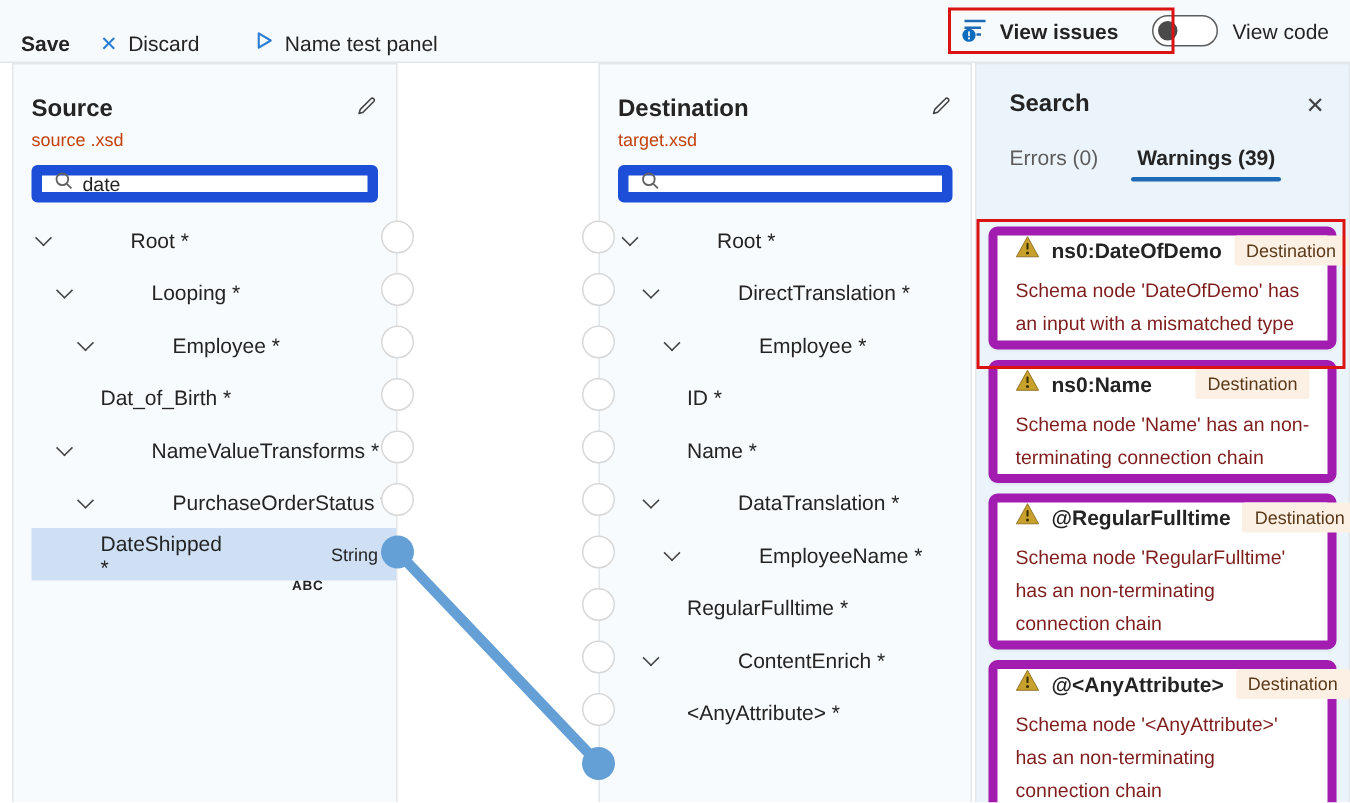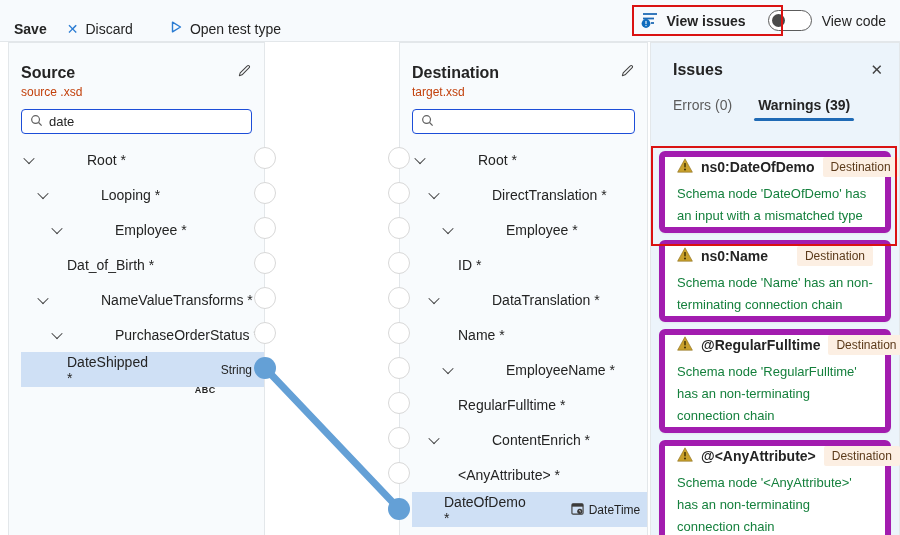--- a/index.html
+++ b/index.html
@@ -21,21 +21,21 @@
   .panel { position:absolute; top:42px; bottom:0; background:#f8fbfd; border:1px solid #e3e7ea; border-bottom:none; }
   .panel-src { left:8px; width:257px; }
   .panel-dst { left:399px; width:249px; }
   .panel-issues { left:650px; width:250px; background:#ecf4fb; border-left:1px solid #e3e7ea; }
 
   .panel-title-row { display:flex; align-items:center; margin:20px 12px 0 12px; }
   .panel-title { font-size:16px; font-weight:bold; color:#242424; }
   .panel-sub { font-size:12px; color:#c2410c; margin:3px 12px 0 12px; }
   .edit-ic { margin-left:auto; cursor:pointer; }
 
-  .searchbox { display:flex; align-items:center; gap:6px; margin:10px 12px 0 12px; height:25px; background:#fff; border:1px solid #1d4ed8; border-radius:4px; padding:0 8px; }
+  .searchbox { display:flex; align-items:center; gap:6px; margin:10px 12px 0 12px; height:25px; background:#fff; border:7px solid #1d4ed8; border-radius:4px; padding:0 8px; }
   .searchbox input { border:none; outline:none; flex:1; font-size:13px; color:#242424; font-family:"Liberation Sans", sans-serif; background:transparent; }
   .searchbox input::placeholder { color:#616161; }
 
   .tree { position:absolute; left:0; right:0; top:99px; }
   .trow { height:35px; display:flex; align-items:center; margin-left:12px; font-size:14px; color:#242424; cursor:pointer;gap:45px; }
   .trow.sel { background:#cfe0f5; }
   .chev { width:8px; height:8px; border-right:1.6px solid #424242; border-bottom:1.6px solid #424242; transform:rotate(45deg) translate(-1px,-1px); margin-right:9px; flex:0 0 auto; }
   .ind0 { padding-left:4px; } .ind1 { padding-left:18px; } .ind2 { padding-left:32px; } .ind3 { padding-left:46px; }
   .type-badge { margin-left:auto; display:flex; align-items:center; gap:5px; padding-right:12px; color:#242424; }
   .abc { font-size:9px; font-weight:bold; letter-spacing:.5px;margin-top:40px; }
@@ -52,21 +52,21 @@
   .tabs { display:flex; gap:26px; margin:18px 0 0 22px; }
   .tab { font-size:14px; padding-bottom:8px; position:relative; cursor:pointer; }
   .tab.inactive { color:#5c5c5c; }
   .tab.active { color:#242424; font-weight:bold; }
   .tab.active::after { content:""; position:absolute; left:-4px; right:-4px; bottom:0; height:3px; border-radius:2px; background:#1f6ab5; }
   .cards { position:absolute; left:8px; right:8px; top:108px; }
   .card { background:#fff; border:6px solid #a21caf; border-radius:6px; padding:0 12px; margin-bottom:7px; box-shadow:0 1px 2px rgba(0,0,0,.05); cursor:pointer; }
   .card-top { display:flex; align-items:center; gap:8px; }
   .card-title { font-size:14px; font-weight:bold; color:#242424; }
   .dest-badge { margin-left:auto; font-size:12px; color:#5b3a1a; background:#fcefe3; padding:3px 8px; border-radius:2px; }
-  .card-body { margin-top:6px; font-size:13px; line-height:22px; color:#15803d; }
+  .card-body { margin-top:6px; font-size:13px; line-height:22px; color:#7f1d1d; }
 
   
   .redbox { position:absolute; border:2px solid #da1212; pointer-events:none; }
   .redbox-toolbar { left:632px; top:5px; width:151px; height:31px; }
   .redbox-card { left:651px; top:146px; width:246px; height:100px; }
 </style>
 </head>
 <body>
 
 <div class="app">
@@ -78,21 +78,21 @@
     <div class="tb-btn">
       <span class="blue-x">✕</span>
       <span>Discard</span>
     </div>
     <div class="tb-btn" style="margin-left:16px;">
       <span>
         <svg width="14" height="14" viewBox="0 0 14 14">
             <path d="M3.5 2.2 L11.5 7 L3.5 11.8 Z" fill="none" stroke="#2b7cd3" stroke-width="1.4" stroke-linejoin="round"></path>
           </svg>
       </span>
-      <span>Open test type</span>
+      <span>Name test panel</span>
     </div>
     <div class="spacer"></div>
     <div class="view-issues">
       <span>
         <svg width="20" height="20" viewBox="0 0 20 20">
           <line x1="3" y1="5" x2="17" y2="5" stroke="#1f6ab5" stroke-width="1.8"></line>
           <line x1="3" y1="9.5" x2="14" y2="9.5" stroke="#1f6ab5" stroke-width="1.8"></line>
           <line x1="11" y1="14" x2="14" y2="14" stroke="#1f6ab5" stroke-width="1.8"></line>
           <circle cx="6" cy="14.5" r="4.4" fill="#0f6cbd"></circle>
           <rect x="5.45" y="11.9" width="1.1" height="3.2" fill="#fff"></rect>
@@ -187,55 +187,41 @@
           <span class="chev"></span>
           <span>DirectTranslation *</span>
         </div>
       <div class="trow ind2">
           <span class="chev"></span>
           <span>Employee *</span>
         </div>
       <div class="trow ind3">
           <span>ID *</span>
         </div>
+      <div class="trow ind3">
+          <span>Name *</span>
+        </div>
       <div class="trow ind1">
           <span class="chev"></span>
           <span>DataTranslation *</span>
         </div>
-      <div class="trow ind3">
-          <span>Name *</span>
-        </div>
       <div class="trow ind2">
           <span class="chev"></span>
           <span>EmployeeName *</span>
         </div>
       <div class="trow ind3">
           <span>RegularFulltime *</span>
         </div>
       <div class="trow ind1">
           <span class="chev"></span>
           <span>ContentEnrich *</span>
         </div>
       <div class="trow ind3">
           <span>&lt;AnyAttribute&gt; *</span>
         </div>
-      <div class="trow ind2 sel">
-        <span>DateOfDemo *</span>
-        <span class="type-badge">
-          <span>
-            <svg width="13" height="13" viewBox="0 0 14 14">
-                <rect x="1" y="2" width="12" height="11" rx="1.2" fill="none" stroke="#3b3a39" stroke-width="1.2"></rect>
-                <rect x="1" y="2" width="12" height="3" fill="#3b3a39"></rect>
-                <circle cx="9.5" cy="10" r="2.8" fill="#3b3a39"></circle>
-                <path d="M9.5 8.6 V10 l1 0.7" stroke="#fff" stroke-width="0.8" fill="none"></path>
-              </svg>
-          </span>
-          <span class="tname">DateTime</span>
-        </span>
-      </div>
     </div>
   </div>
 
   <div class="port" style="left:254px; top:147px;"></div>
   <div class="port" style="left:254px; top:182px;"></div>
   <div class="port" style="left:254px; top:217px;"></div>
   <div class="port" style="left:254px; top:252px;"></div>
   <div class="port" style="left:254px; top:287px;"></div>
   <div class="port" style="left:254px; top:322px;"></div>
 
@@ -251,21 +237,21 @@
   <div class="port" style="left:388px; top:462px;"></div>
 
   <svg class="wire" width="900" height="535">
     <line x1="265" y1="368" x2="399" y2="509" stroke="#64a0d6" stroke-width="7" stroke-linecap="round"></line>
     <circle cx="265" cy="368" r="11" fill="#64a0d6"></circle>
     <circle cx="399" cy="509" r="11" fill="#64a0d6"></circle>
   </svg>
 
   <div class="panel panel-issues">
     <div class="issues-head">
-      <span class="issues-title">Issues</span>
+      <span class="issues-title">Search</span>
       <span class="close-x">✕</span>
     </div>
     <div class="tabs">
       <div class="tab inactive">Errors (0)</div>
       <div class="tab active">Warnings (39)</div>
     </div>
     <div class="cards">
 
       <div class="card">
         <div class="card-top">

